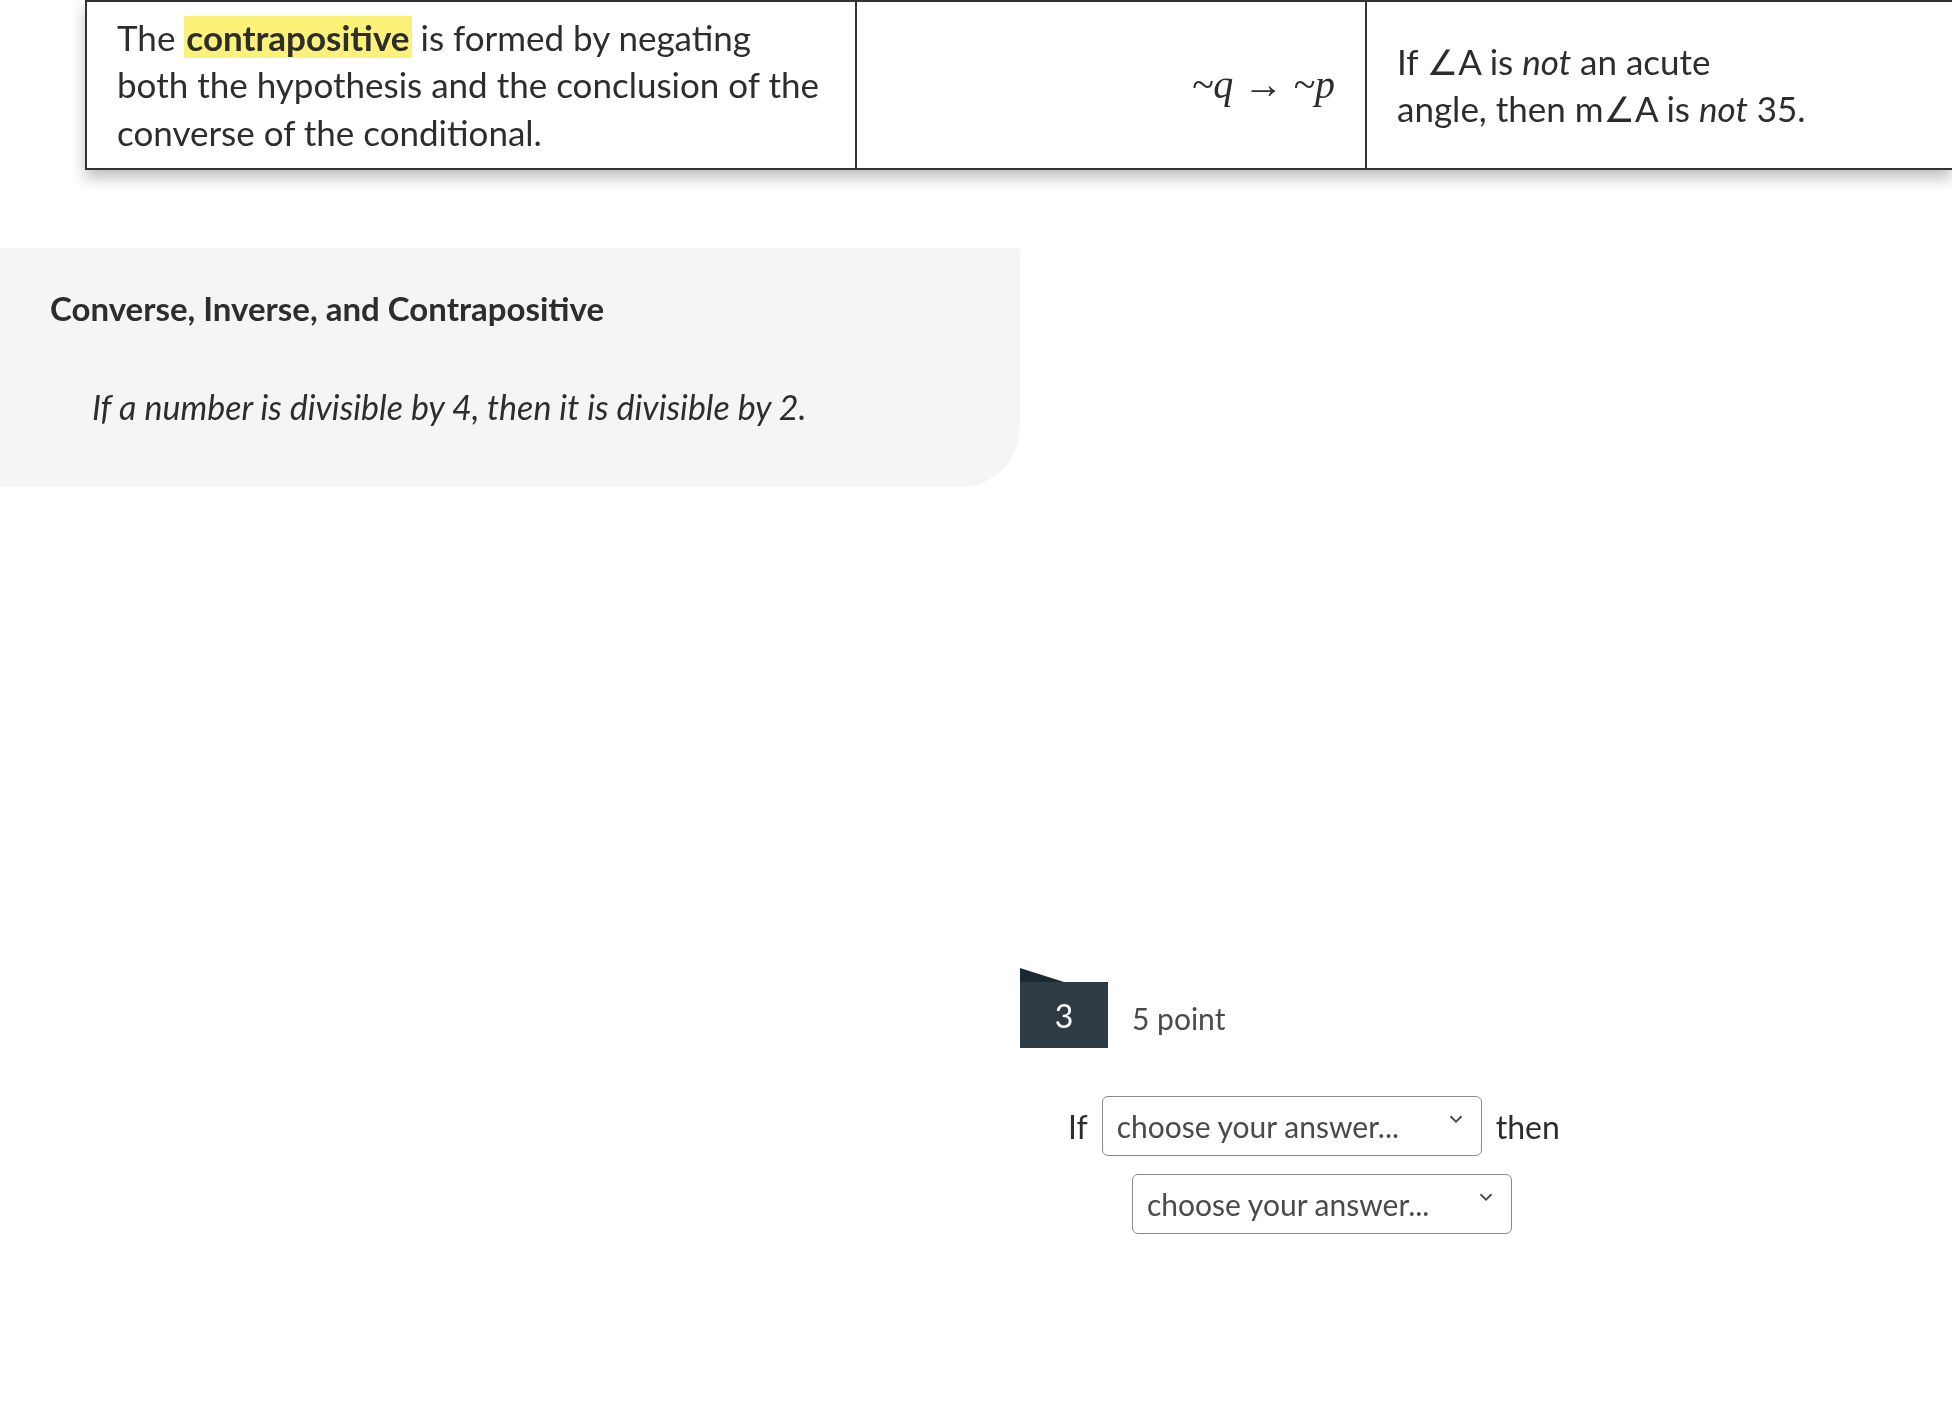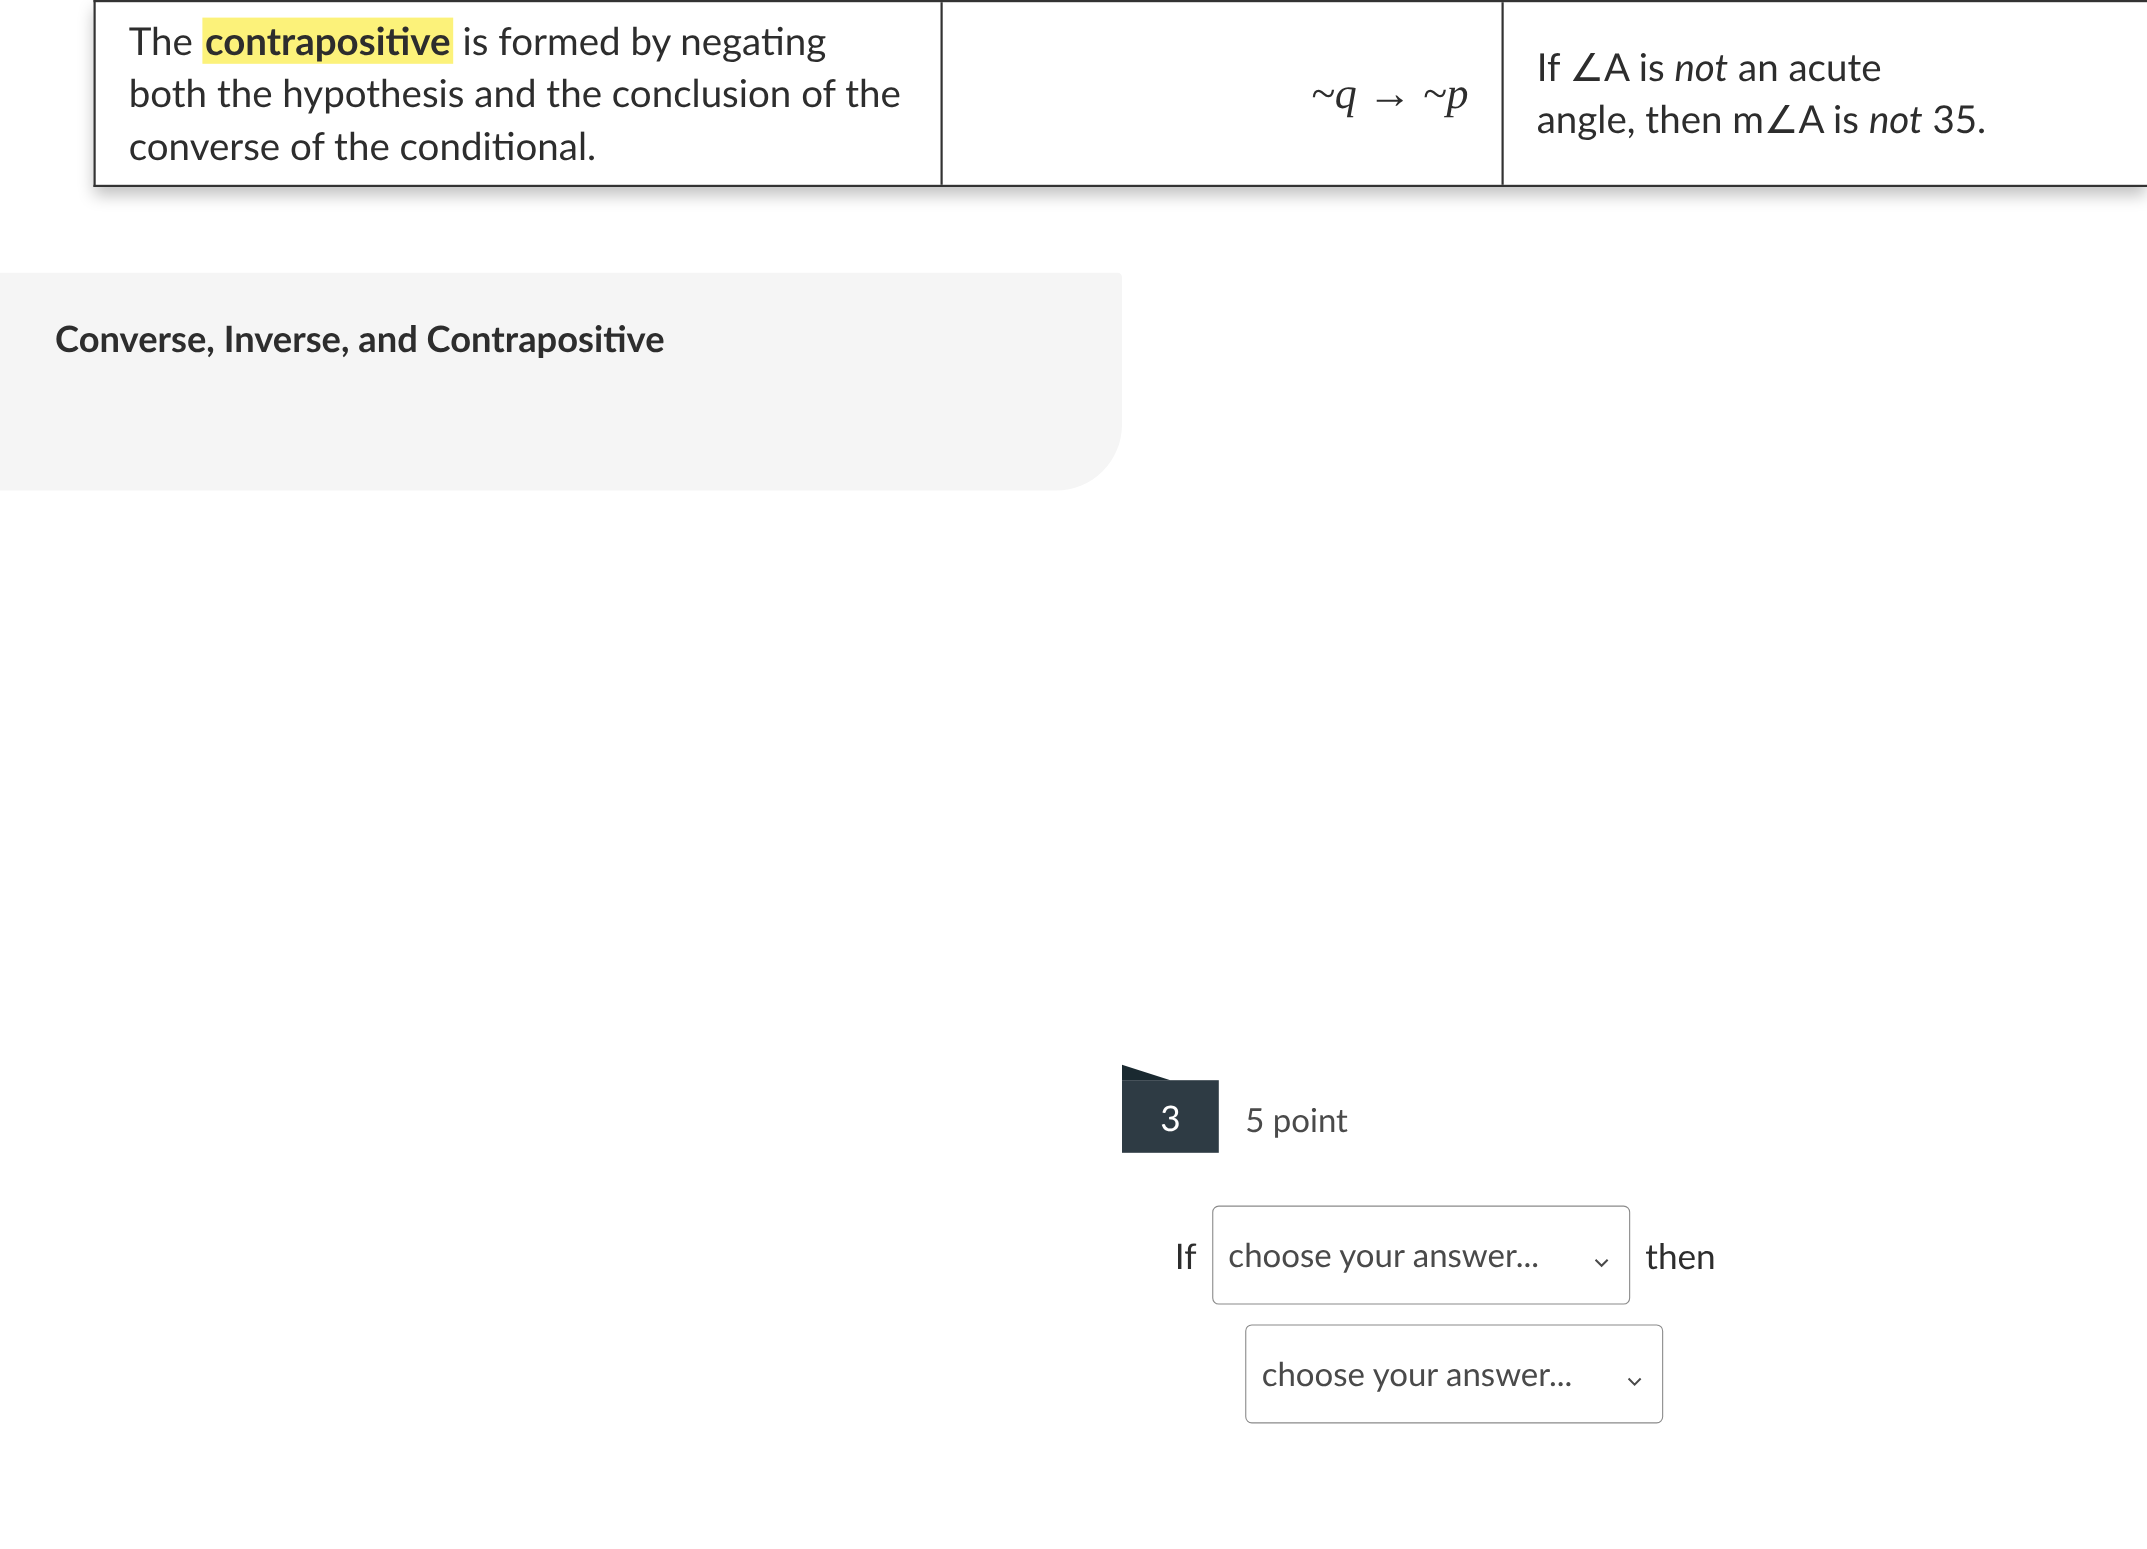--- a/index.html
+++ b/index.html
@@ -146,25 +146,25 @@
       margin-top: 48px;
       display: flex;
       align-items: center;
       flex-wrap: wrap;
       gap: 14px;
       font-size: 32px;
       color: #2d2d2d;
     }
     .dropdown {
       display: inline-flex;
-      align-items: flex-end;
+      align-items: flex-start;
       justify-content: space-between;
       border: 1px solid #8a8a8a;
       border-radius: 6px;
-      padding: 26px 14px;
+      padding: 11px 14px;
       font-size: 30px;
       color: #4a4a4a;
       background: #fff;
       cursor: pointer;
       min-width: 380px;
     }
     .dropdown .chev {
       margin-left: 18px;
       color: #4a4a4a;
     }
@@ -197,20 +197,21 @@
       </div>
       <div>
         <span>angle, then m∠A is </span><span class="italic">not</span><span> 35.</span>
       </div>
     </div>
   </div>
 </div>
 
 <div class="info-block">
   <div class="info-title">Converse, Inverse, and Contrapositive</div>
+  <div class="info-statement">If a number is divisible by 4, then it is divisible by 2.</div>
 </div>
 
 <div class="question-block">
   <div class="q-header">
     <div class="q-number-wrap">
       <div class="q-number-flag"></div>
       <div class="q-number">3</div>
     </div>
     <div class="q-points">5 point</div>
   </div>

